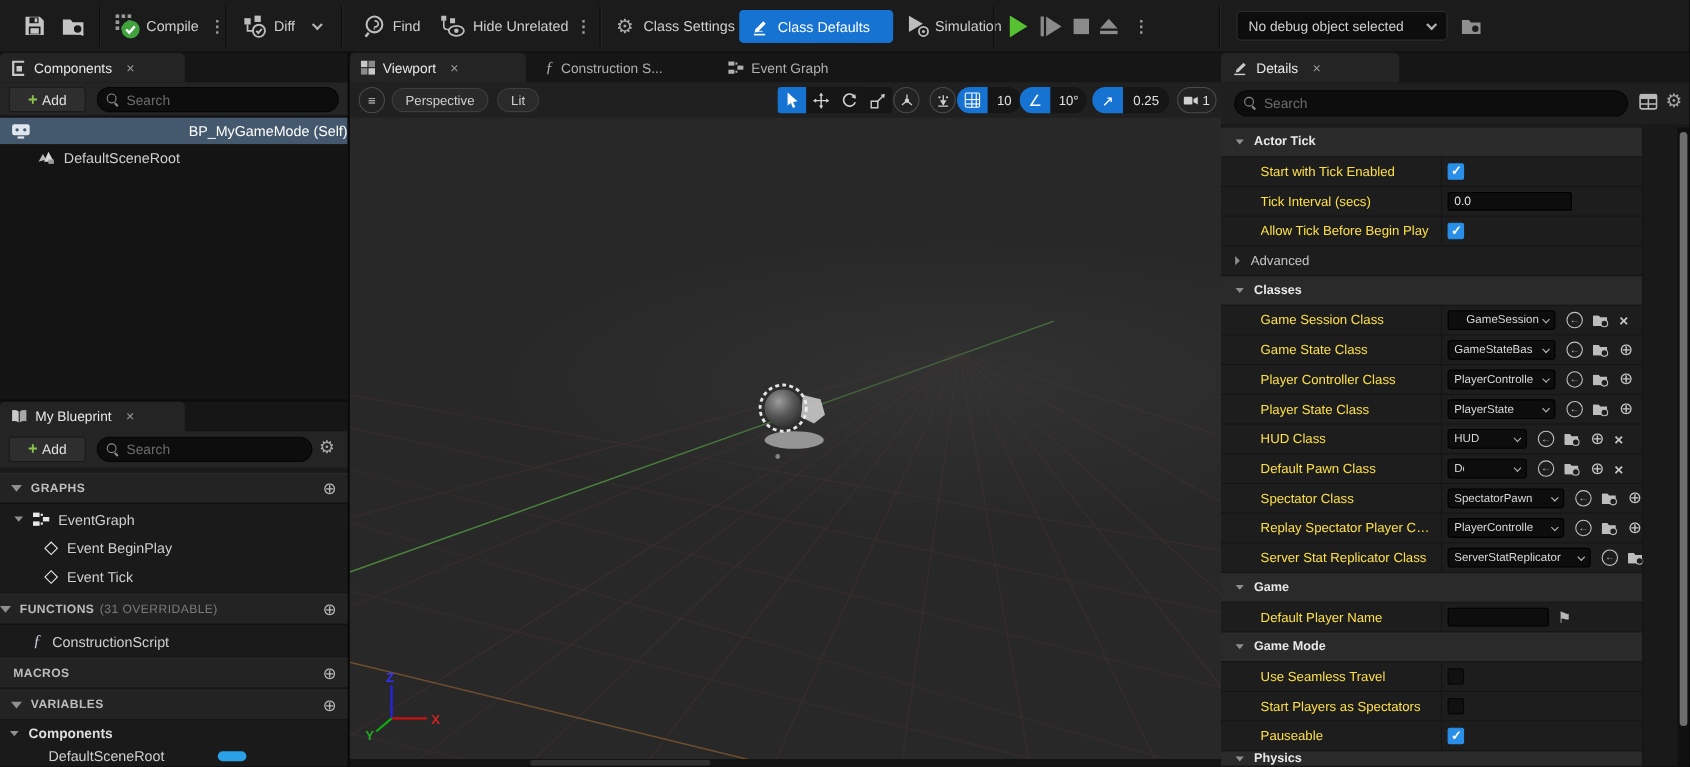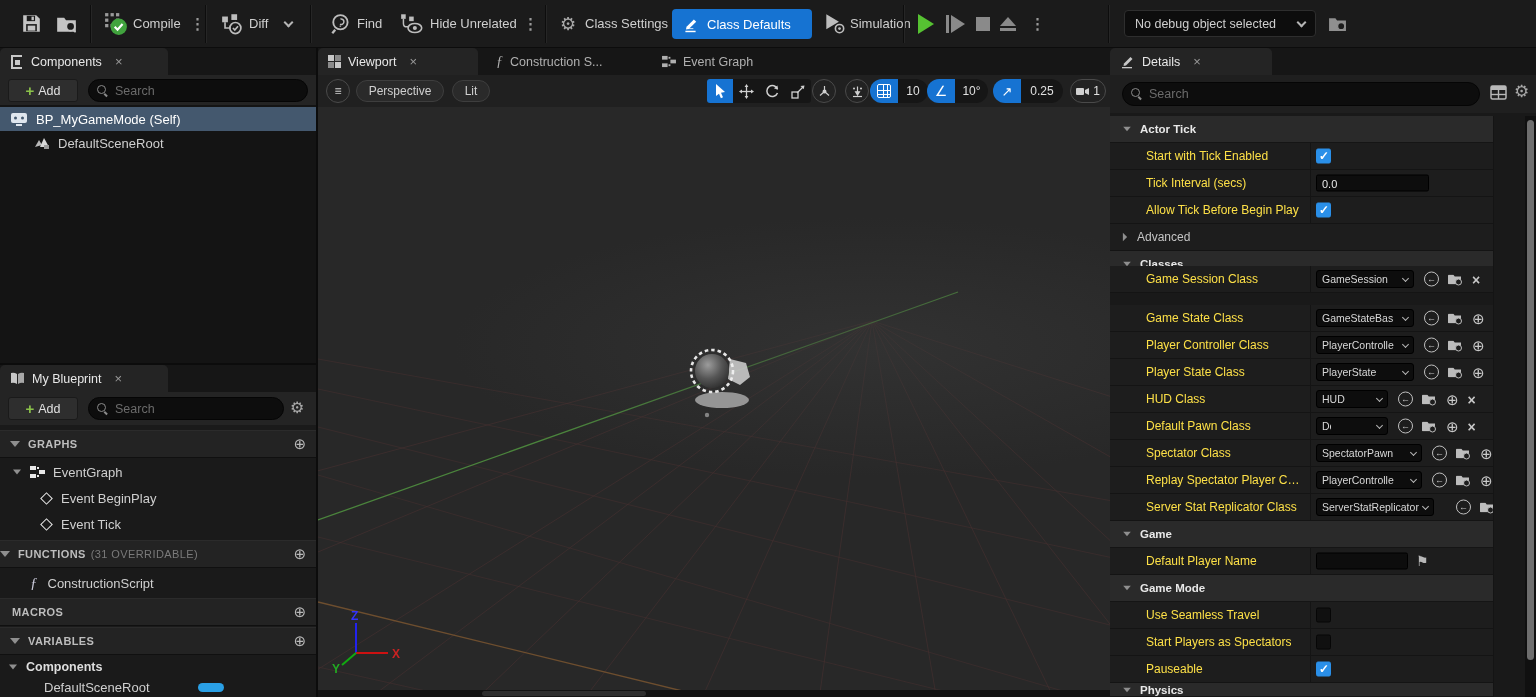--- a/index.html
+++ b/index.html
@@ -217,21 +217,21 @@
       <div class="addbtn" style="left:8px;top:4px;">
           <span class="plus">+</span>
           <span>Add</span>
         </div>
       <div class="searchpill" style="left:88px;top:4px;width:220px;height:23px;">
         <span class="mag"></span>
         <input placeholder="Search" style="">
       </div>
     </div>
     <div class="abs" style="left:0;top:57px;width:316px;height:259px;background:#141414;">
-      <div class="abs" style="left:0;top:2px;width:316px;height:24px;background:#44586e;display:flex;align-items:center;">
+      <div class="abs" style="left:0;top:2px;width:316px;height:24px;background:#44586e;display:flex;align-items:center;justify-content:space-between;">
         <span style="margin-left:10px;display:inline-flex;">
           <svg width="18" height="16" viewBox="0 0 18 16">
               <rect x="1" y="2" width="16" height="10" rx="2" fill="#dfe6ee"></rect>
               <circle cx="5.5" cy="7" r="1.5" fill="#44586e"></circle>
               <circle cx="12.5" cy="7" r="1.5" fill="#44586e"></circle>
               <rect x="6" y="13" width="6" height="2" fill="#dfe6ee"></rect>
             </svg>
         </span>
         <span style="margin-left:8px;color:#fff;font-size:13px;">BP_MyGameMode (Self)</span>
       </div>
@@ -567,21 +567,21 @@
     <div class="drow" style="top:176px;display:flex;align-items:center;padding-left:12px;">
       <span class="tri r" style="transform:scale(.7);"></span>
       <span style="color:#c4c4c4;font-size:12px;">Advanced</span>
     </div>
 
     <div class="cat" style="top:203px;">
         <span class="tri" style="transform:scale(.75);"></span>
         <span class="hdr">Classes</span>
       </div>
 
-    <div class="drow" style="top:218px;">
+    <div class="drow" style="top:230px;text-align:right;">
       <span class="lbl">Game Session Class</span>
         <span class="dsplit"></span>
       <span class="combo" style="width:98px;">
           <span class="cv">GameSession</span>
           <span class="chev"></span>
         </span>
       <span class="rowics" style="left:314px;">
           <span class="ic-arrow">←</span>
           <span class="ic-browse"></span>
           <span class="ic-x">×</span>
@@ -676,21 +676,21 @@
         </span>
       <span class="rowics" style="left:322px;">
           <span class="ic-arrow">←</span>
           <span class="ic-browse"></span>
           <span class="ic-plus">⊕</span>
         </span>
     </div>
     <div class="drow" style="top:446px;">
       <span class="lbl">Server Stat Replicator Class</span>
         <span class="dsplit"></span>
-      <span class="combo" style="width:118px;">
+      <span class="combo" style="width:130px;">
           <span class="cv">ServerStatReplicator</span>
           <span class="chev"></span>
         </span>
       <span class="rowics" style="left:346px;">
           <span class="ic-arrow">←</span>
           <span class="ic-browse"></span>
         </span>
     </div>
 
     <div class="cat" style="top:473px;">

